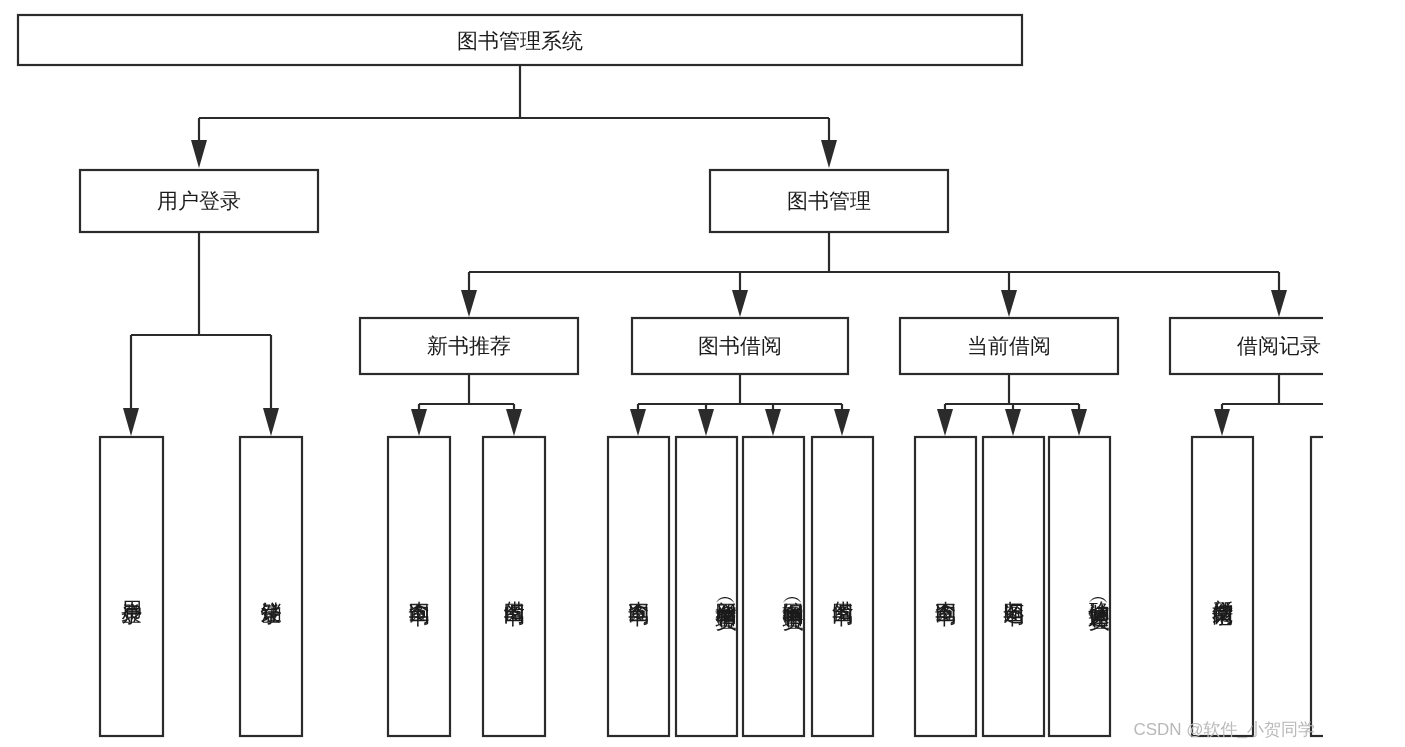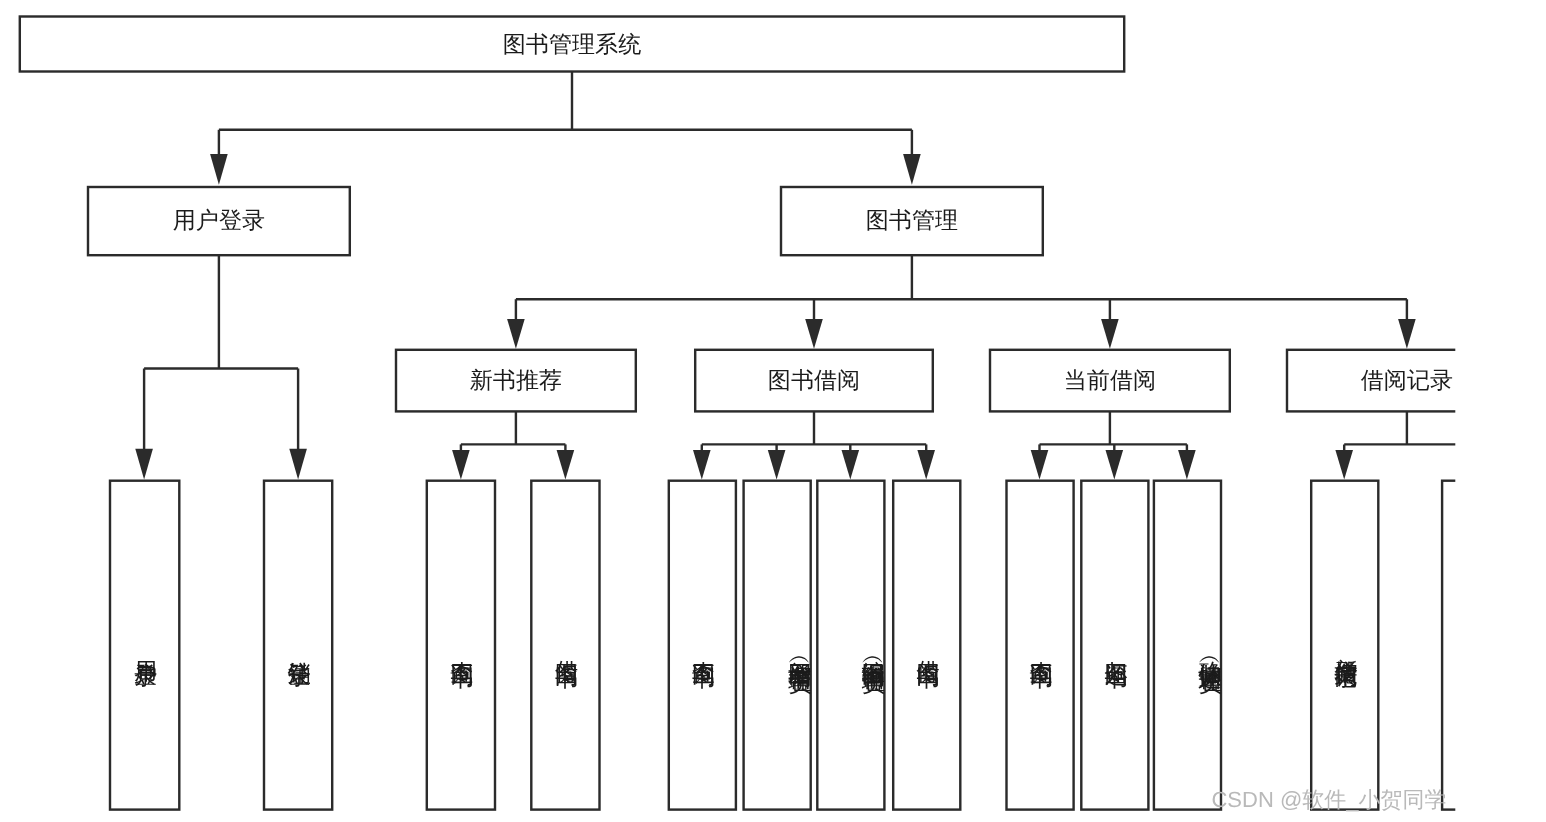--- a/index.html
+++ b/index.html
@@ -59,21 +59,21 @@
     align-items: center;
     justify-content: center;
     white-space: nowrap;
     user-select: none;
   }
   .watermark {
     position: absolute;
     right: 8px;
     bottom: 6px;
     font-family: "Liberation Sans", "DejaVu Sans", sans-serif;
-    font-size: 20px;
+    font-size: 17px;
     color: #b9b9b9;
     white-space: nowrap;
     user-select: none;
   }
 </style>
 </head>
 <body>
 
 <div id="diagram-root">
 

